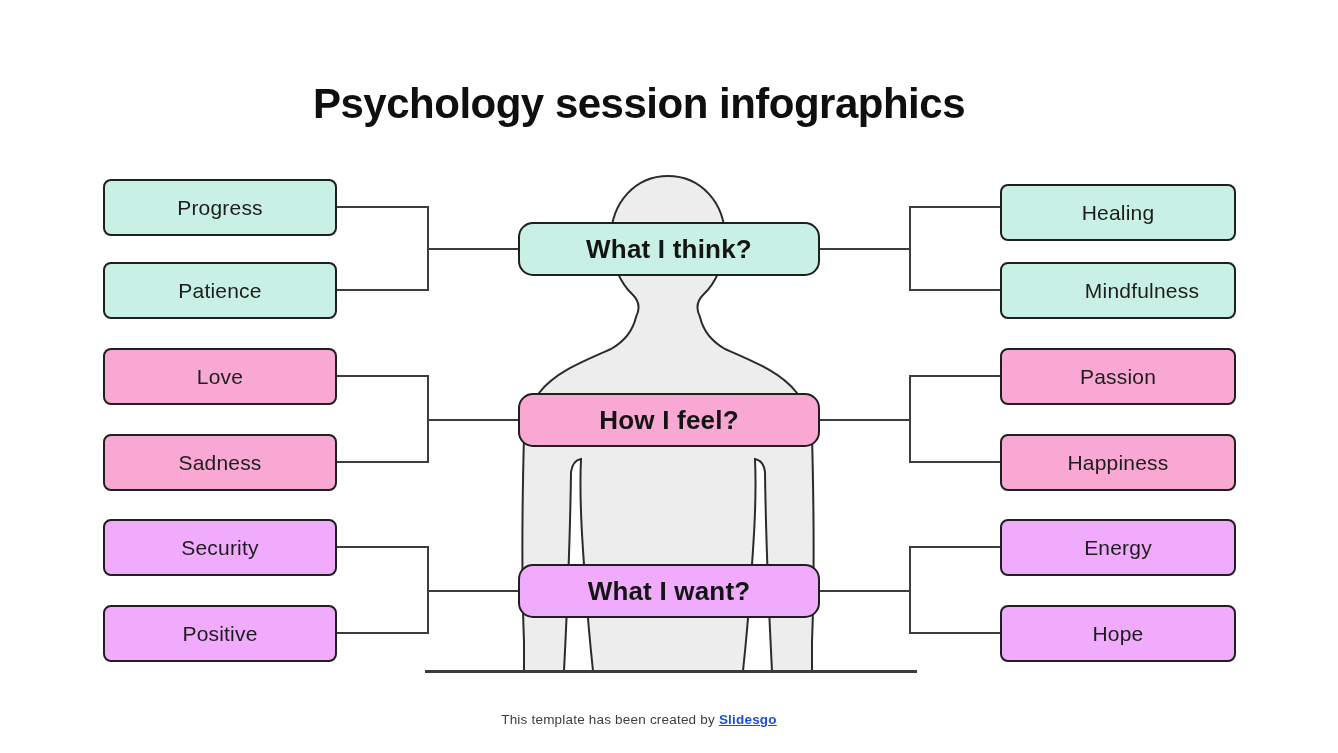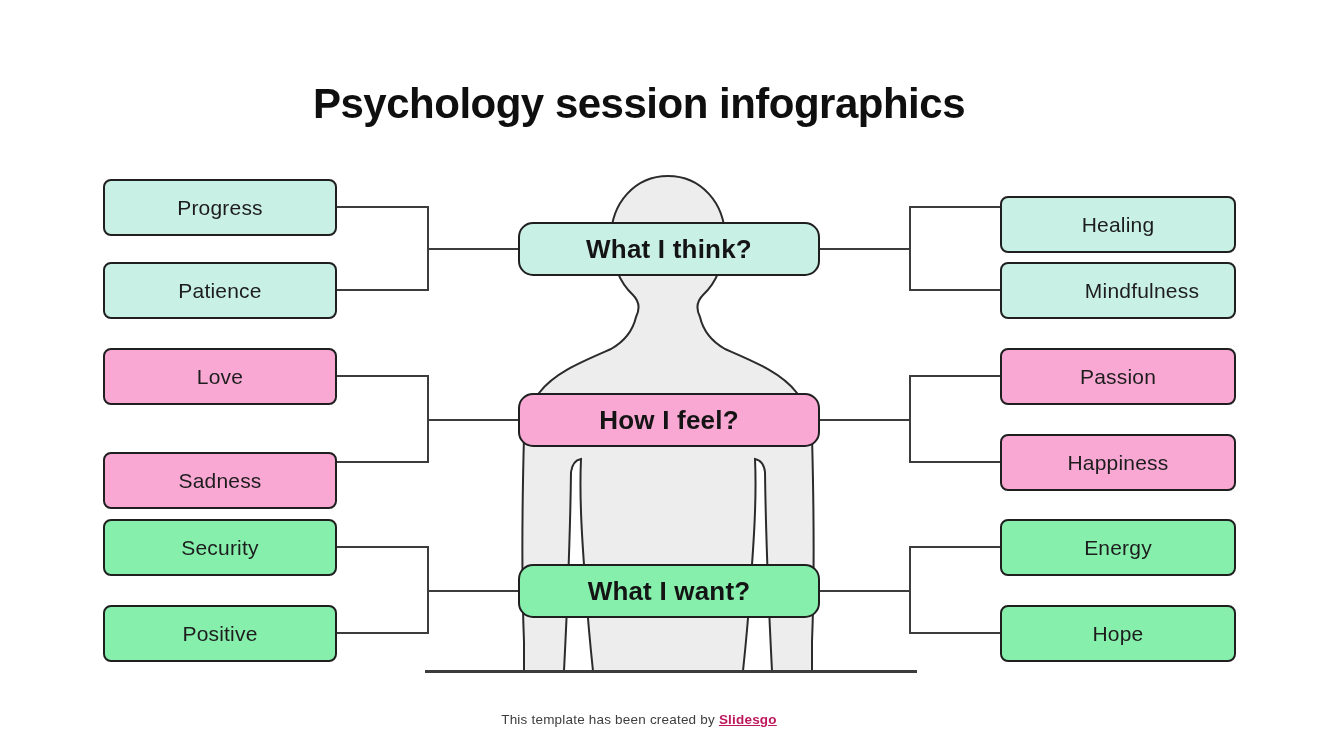--- a/index.html
+++ b/index.html
@@ -16,26 +16,26 @@
   .box{
     position:absolute;box-sizing:border-box;border:2px solid #1f1f1f;border-radius:8px;
     display:flex;align-items:center;justify-content:center;
     font-size:21px;font-weight:500;letter-spacing:0.2px;color:#1d1d1d;z-index:3;
   }
   .side{width:234px;height:57px;}
   .side.right{width:236px;}
   .center-box{width:302px;height:54px;border-radius:15px;font-size:26px;font-weight:700;color:#141414;}
   .teal{background:#c9f0e4;}
   .salmon{background:#f9a8d4;}
-  .yellow{background:#86efac;}
+  .yellow{background:#f0abfc;}
   .footer{
     position:absolute;top:712px;left:0;width:100%;text-align:center;
     font-size:13.5px;color:#3d3d3d;letter-spacing:0.2px;
   }
-  .footer .brand{font-weight:700;color:#be185d;text-decoration:underline;cursor:pointer;}
+  .footer .brand{font-weight:700;color:#1d4ed8;text-decoration:underline;cursor:pointer;}
 </style>
 </head>
 <body>
 
 <div class="slide">
 
   <div class="title">Psychology session infographics</div>
 
   <svg class="figure-svg" viewBox="0 0 350 500" aria-hidden="true">
     <path d="M 173 4
@@ -102,31 +102,31 @@
 
   <div class="box side teal" style="left:103px;top:179px;">
     <span>Progress</span>
   </div>
   <div class="box side teal" style="left:103px;top:262px;">
     <span>Patience</span>
   </div>
   <div class="box center-box teal" style="left:518px;top:222px;">
     <span>What I think?</span>
   </div>
-  <div class="box side right teal" style="left:1000px;top:196px;">
+  <div class="box side right teal" style="left:1000px;top:184px;">
     <span>Healing</span>
   </div>
   <div class="box side right teal" style="left:1000px;top:262px;padding-left:48px;">
     <span>Mindfulness</span>
   </div>
 
   <div class="box side salmon" style="left:103px;top:348px;">
     <span>Love</span>
   </div>
-  <div class="box side salmon" style="left:103px;top:434px;margin-top:18px;">
+  <div class="box side salmon" style="left:103px;top:434px;">
     <span>Sadness</span>
   </div>
   <div class="box center-box salmon" style="left:518px;top:393px;">
     <span>How I feel?</span>
   </div>
   <div class="box side right salmon" style="left:1000px;top:348px;">
     <span>Passion</span>
   </div>
   <div class="box side right salmon" style="left:1000px;top:434px;">
     <span>Happiness</span>

